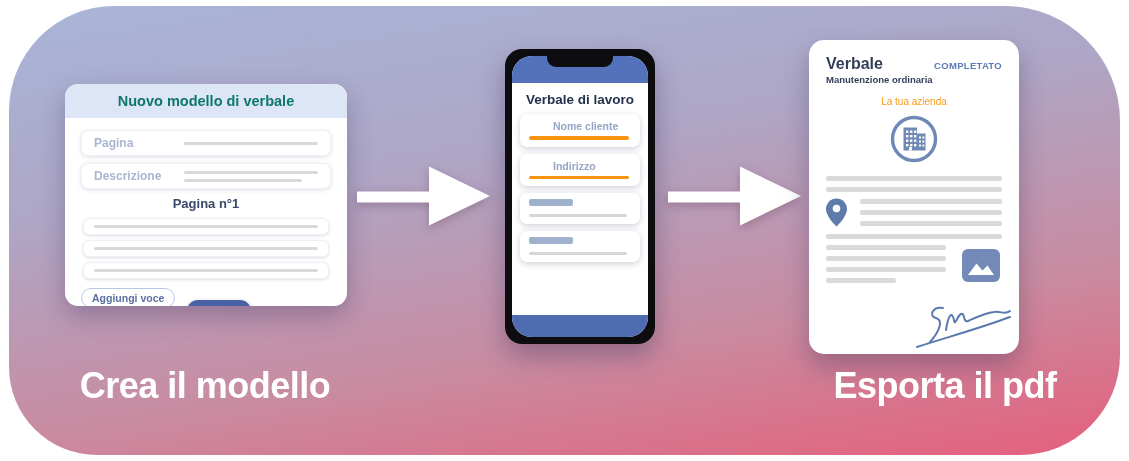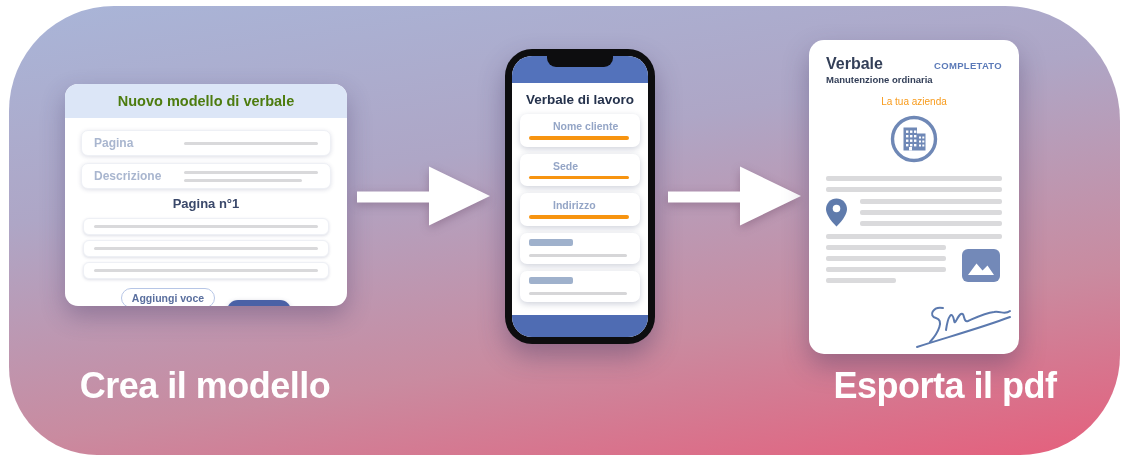--- a/index.html
+++ b/index.html
@@ -18,58 +18,58 @@
   .tcard {
     position:absolute; left:65px; top:84px; width:282px; height:222px;
     background:#fff; border-radius:13px;
     box-shadow:0 10px 24px rgba(55,45,90,.32);
     overflow:hidden;
   }
   .tcard-header {
     height:36px; background:#dce6f7; border-bottom:2px solid #ffffff;
     display:flex; align-items:center; justify-content:center;
   }
-  .tcard-title { font-size:14.5px; font-weight:bold; color:#4d7c0f; }
+  .tcard-title { font-size:14.5px; font-weight:bold; color:#0f766e; }
   .tcard-body { padding:10px 16px 8px 16px; }
   .field-row {
     background:#fff; border:1px solid #eef0f5; border-radius:7px;
     box-shadow:0 1px 4px rgba(70,80,120,.18);
     display:flex; align-items:center; padding:5px 12px; margin-bottom:7px;
   }
   .field-label { font-size:12px; font-weight:bold; color:#a9b6cf; width:80px; flex:none; }
   .line { height:3px; border-radius:2px; background:#d9d9db; }
   .field-line { flex:1; margin-left:10px; }
   .dual-lines { flex:1; margin-left:10px; }
   .dual-lines .line + .line { margin-top:5px; width:88%; }
   .page-label { text-align:center; font-size:13px; font-weight:bold; color:#3a486a; margin:6px 0 7px; }
   .item-row {
     background:#fff; border:1px solid #eef0f5; border-radius:6px;
     box-shadow:0 1px 3px rgba(70,80,120,.18);
     padding:6px 10px; margin:0 2px 5px 2px;
   }
-  .tcard-footer { display:flex; justify-content:center; align-items:flex-start; margin-top:9px; height:34px;gap:12px; }
+  .tcard-footer { display:flex; justify-content:flex-start; align-items:flex-start; margin-top:9px; height:34px;gap:12px; }
   .chip-outline {
     border:1.5px solid #b7c6e6; color:#5a6f9e; font-size:10.5px; font-weight:bold;
     border-radius:999px; padding:3px 10px; background:#fff; cursor:pointer;
   }
   .btn-save {
     align-self:flex-end; background:#4a61a6; color:#fff; font-size:10.5px; font-weight:bold;
     border:none; border-radius:999px; padding:5px 14px; letter-spacing:.4px; cursor:pointer;
     box-shadow:0 2px 5px rgba(40,50,100,.35);
   }
 
   
   .arrow { position:absolute; width:133px; height:64px; filter:drop-shadow(0 3px 5px rgba(80,40,70,.3)); }
   .arrow1 { left:357px; top:164px; }
   .arrow2 { left:668px; top:164px; }
 
   
   .phone {
     position:absolute; left:505px; top:49px; width:150px; height:295px;
-    background:#0d0d0f; border-radius:27px; padding:7px;
+    background:#0d0d0f; border-radius:17px; padding:7px;
     box-shadow:0 12px 26px rgba(55,45,90,.38);
   }
   .screen { position:relative; width:100%; height:100%; background:#fff; border-radius:20px; overflow:hidden; }
   .statusbar { height:27px; background:#5372bb; }
   .notch { position:absolute; top:0; left:50%; transform:translateX(-50%); width:66px; height:11px; background:#0d0d0f; border-radius:0 0 9px 9px; }
   .phone-title { text-align:center; font-size:13.5px; font-weight:bold; color:#25324c; margin:9px 0 7px; }
   .pcard {
     width:120px; margin:0 auto 7px auto; background:#fff; border-radius:7px;
     box-shadow:0 2px 6px rgba(60,70,110,.25); padding:6px 9px 7px 9px;
   }
@@ -151,24 +151,20 @@
   <svg class="arrow arrow1" viewBox="0 0 133 63">
     <polygon points="0,27 72,27 72,2 133,31.5 72,61 72,38 0,38" fill="#ffffff"></polygon>
   </svg>
 
   <div class="phone">
     <div class="screen">
       <div class="statusbar"></div>
       <div class="phone-title">Verbale di lavoro</div>
       <div class="pcard">
         <div class="pcard-label">Nome cliente</div>
-        <div class="orange-bar"></div>
-      </div>
-      <div class="pcard">
-        <div class="pcard-label">Sede</div>
         <div class="orange-bar"></div>
       </div>
       <div class="pcard">
         <div class="pcard-label">Indirizzo</div>
         <div class="orange-bar"></div>
       </div>
       <div class="pcard">
         <div class="skel-block"></div>
         <div class="skel-line"></div>
       </div>

